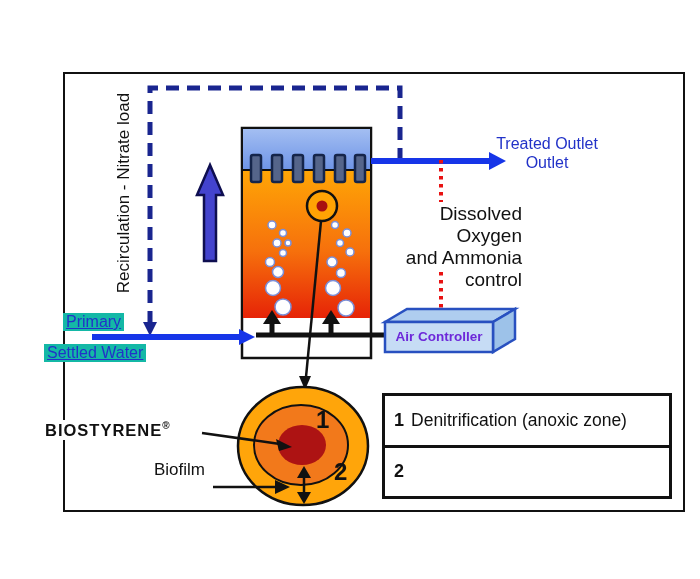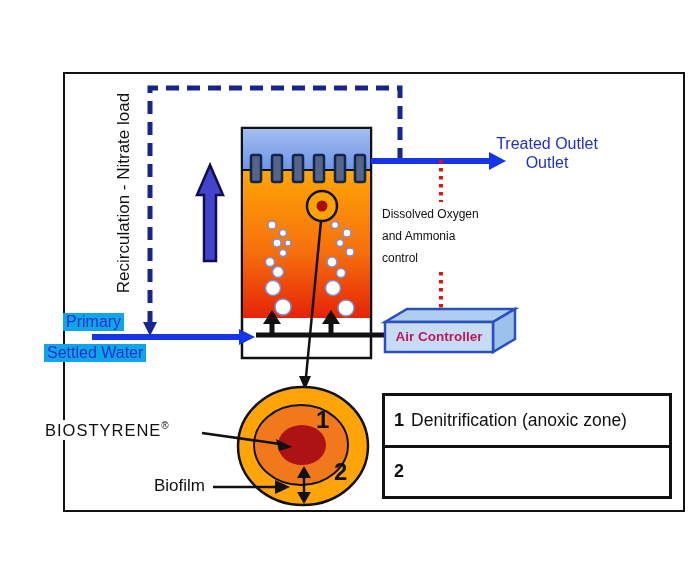--- a/index.html
+++ b/index.html
@@ -2,35 +2,35 @@
 <html><head>
 <meta charset="utf-8">
 <style>
   html,body{margin:0;padding:0;background:#fff;}
   .canvas{position:relative;width:700px;height:579px;background:#fff;overflow:hidden;
           font-family:"Liberation Sans",sans-serif;color:#111;}
   .frame{position:absolute;left:63px;top:72px;width:618px;height:436px;border:2px solid #111;}
   svg{position:absolute;left:0;top:0;}
   .lbl{position:absolute;white-space:nowrap;}
   .blue{color:#2232C8;font-size:16px;}
-  .whitebg{background:#0ea5e9;padding:0 3px;}
+  .whitebg{background:#14b8a6;padding:0 3px;text-decoration:underline;}
   .vertlabel{position:absolute;left:4px;top:183px;width:240px;height:20px;
              transform:rotate(-90deg);text-align:center;font-size:17px;color:#111;}
   .treated{position:absolute;left:471px;top:134px;width:152px;text-align:center;
            color:#2232C8;font-size:16px;line-height:19px;}
-  .docontrol{position:absolute;left:382px;top:203px;width:140px;text-align:left;
-             font-size:12px;line-height:22px;color:#111;}
+  .docontrol{position:absolute;left:382px;top:203px;width:140px;text-align:right;
+             font-size:19px;line-height:22px;color:#111;}
   .scour{position:absolute;left:508px;top:303px;width:114px;text-align:center;
          font-size:15.5px;line-height:17.5px;color:#111;}
   .airlabel{position:absolute;left:385px;top:329px;width:108px;text-align:center;
-            font-weight:bold;font-size:13.5px;color:#be185d;}
-  .biostyrene{position:absolute;left:43px;top:420px;font-weight:normal;font-size:16.5px;
+            font-weight:bold;font-size:13.5px;color:#6d28d9;}
+  .biostyrene{position:absolute;left:43px;top:420px;font-weight:bold;font-size:16.5px;
               letter-spacing:1px;background:#fff;padding:0 2px;}
   .biostyrene sup{font-size:10px;letter-spacing:0;}
-  .biofilm{position:absolute;left:152px;top:476px;font-size:17px;background:#fff;padding:0 2px;text-align:center;}
+  .biofilm{position:absolute;left:152px;top:460px;font-size:17px;background:#fff;padding:0 2px;text-align:center;}
   .zonenum{position:absolute;font-weight:bold;font-size:24px;color:#111;}
   .legend{position:absolute;left:382px;top:393px;width:284px;height:100px;border:3px solid #111;
           background:#fff;display:flex;flex-direction:column;}
   .legend-row{flex:1;display:flex;align-items:center;padding-left:9px;font-size:17.5px;gap:7px;}
   .legend-row:first-child{border-bottom:3px solid #111;}
   .legend-row b{font-size:18px;}
 </style>
 </head>
 <body>
 

